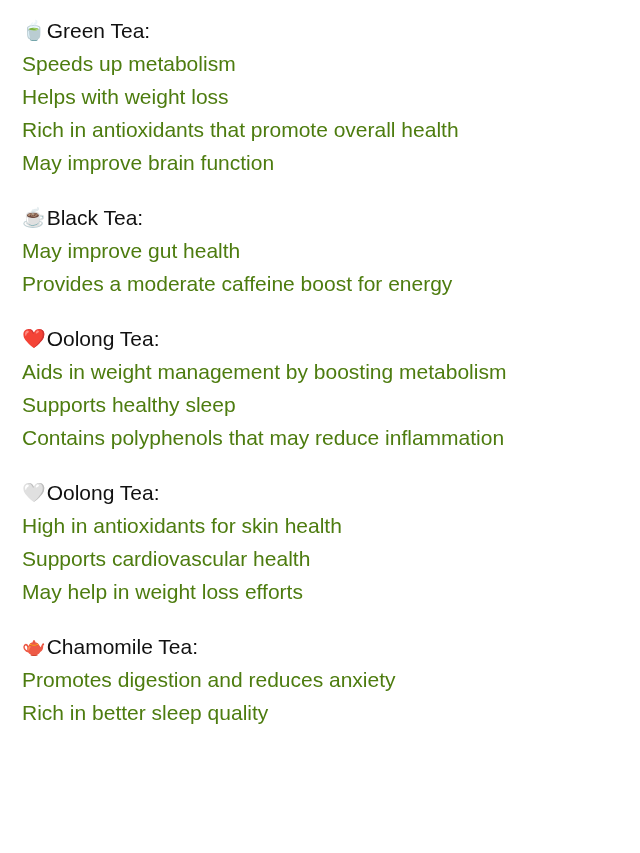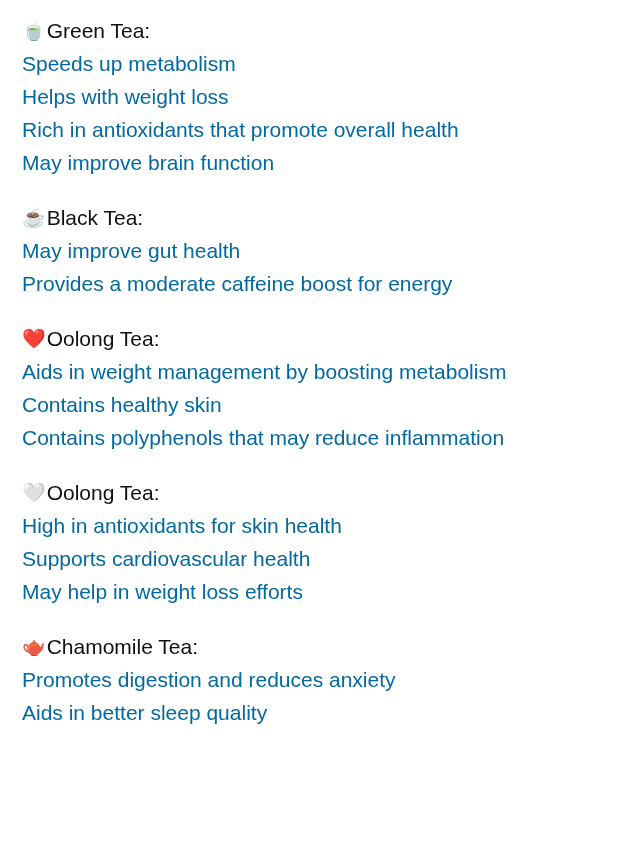--- a/index.html
+++ b/index.html
@@ -37,21 +37,21 @@
   }
   .heading .emoji {
     font-size: 19px;
     line-height: 33px;
     margin-right: 1px;
     display: inline-block;
   }
   .line {
     font-size: 21px;
     line-height: 33px;
-    color: #0369a1;
+    color: #4d7c0f;
     white-space: nowrap;
   }
 </style>
 </head>
 <body>
 
 <div class="page">
 
   <div class="section">
     <div class="heading">
@@ -72,36 +72,36 @@
     <div class="line">May improve gut health</div>
     <div class="line">Provides a moderate caffeine boost for energy</div>
   </div>
 
   <div class="section">
     <div class="heading">
       <span class="emoji">❤️</span>
       <span>Oolong Tea:</span>
     </div>
     <div class="line">Aids in weight management by boosting metabolism</div>
-    <div class="line">Contains healthy skin</div>
+    <div class="line">Supports healthy sleep</div>
     <div class="line">Contains polyphenols that may reduce inflammation</div>
   </div>
 
   <div class="section">
     <div class="heading">
       <span class="emoji">🤍</span>
       <span>Oolong Tea:</span>
     </div>
     <div class="line">High in antioxidants for skin health</div>
     <div class="line">Supports cardiovascular health</div>
     <div class="line">May help in weight loss efforts</div>
   </div>
 
   <div class="section">
     <div class="heading">
       <span class="emoji">🫖</span>
       <span>Chamomile Tea:</span>
     </div>
     <div class="line">Promotes digestion and reduces anxiety</div>
-    <div class="line">Aids in better sleep quality</div>
+    <div class="line">Rich in better sleep quality</div>
   </div>
 
 </div>
 
 </body></html>

